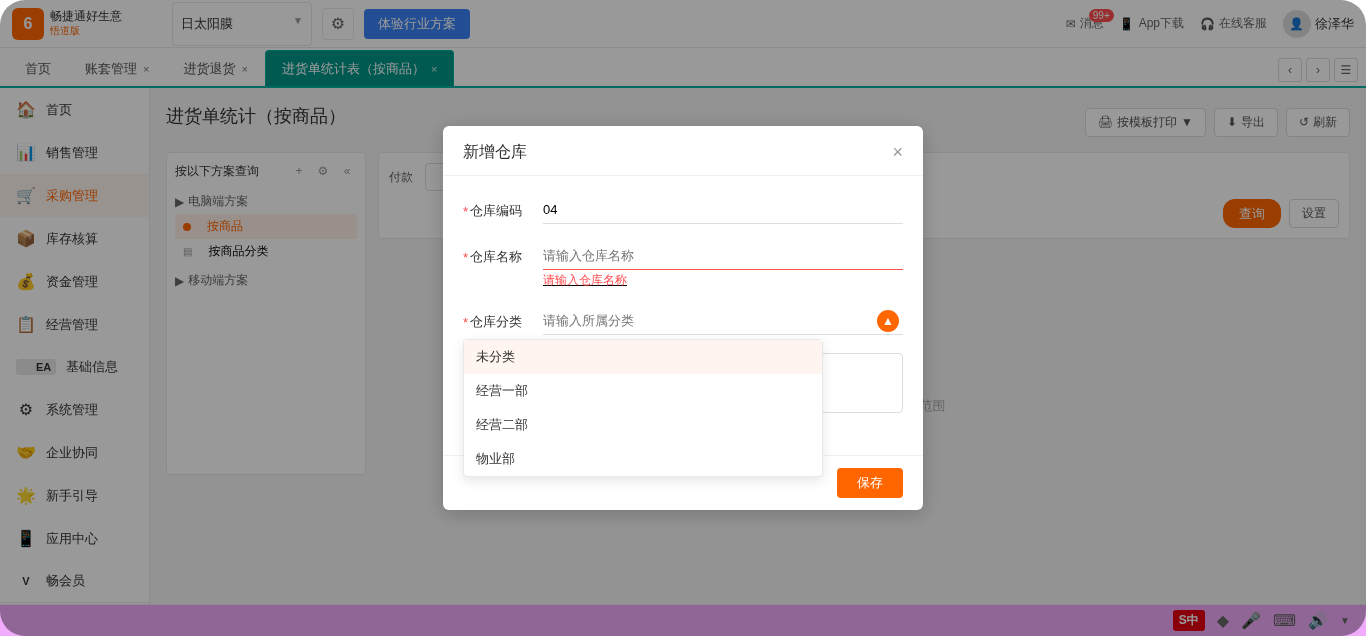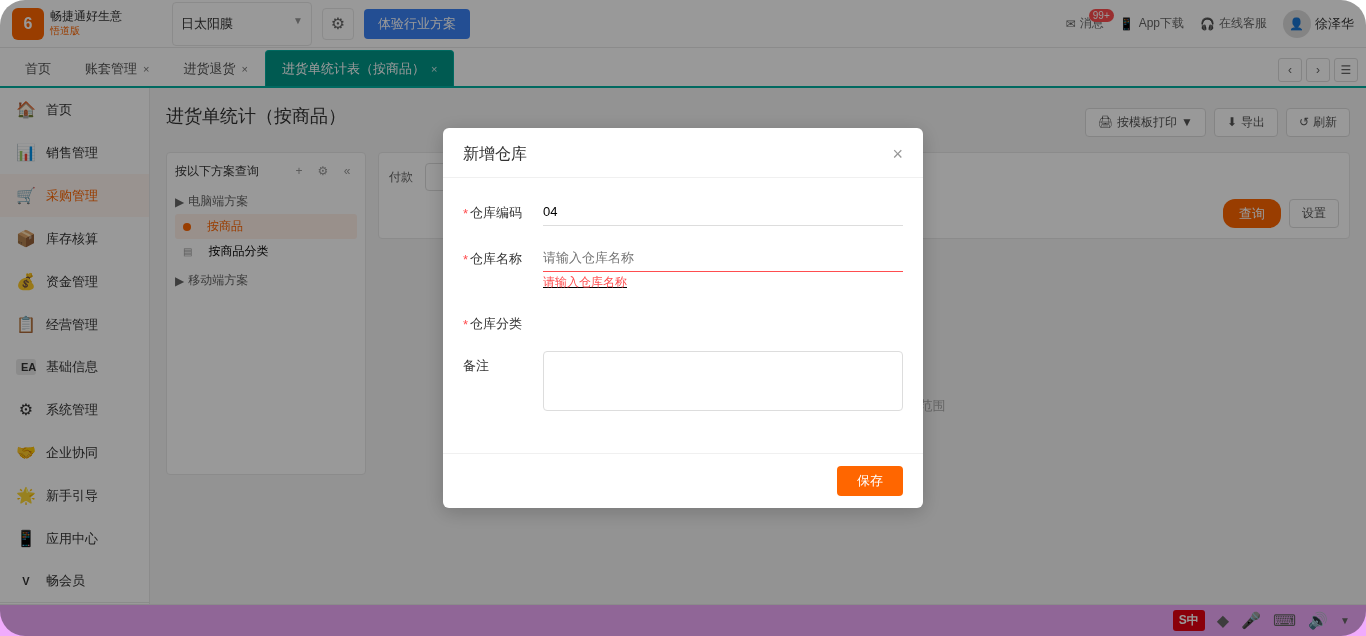--- a/index.html
+++ b/index.html
@@ -259,21 +259,21 @@
     </div>
     <div class="sidebar-item">
       <span class="sidebar-icon">💰</span>
       <span>资金管理</span>
     </div>
     <div class="sidebar-item">
       <span class="sidebar-icon">📋</span>
       <span>经营管理</span>
     </div>
     <div class="sidebar-item">
-      <span class="sidebar-icon" style="font-size:11px;font-weight:bold;background:#e8e8e8;border-radius:3px;padding:2px 5px;">EA</span>
+      <span class="sidebar-icon" style="font-size:11px;font-weight:bold;background:#e8e8e8;border-radius:3px;padding:2px 20px;">EA</span>
       <span>基础信息</span>
     </div>
     <div class="sidebar-item">
       <span class="sidebar-icon">⚙</span>
       <span>系统管理</span>
     </div>
     <div class="sidebar-item">
       <span class="sidebar-icon">🤝</span>
       <span>企业协同</span>
     </div>
@@ -399,20 +399,31 @@
           <input class="form-input error" placeholder="请输入仓库名称" style="">
           <div class="error-msg">请输入仓库名称</div>
         </div>
       </div>
 
       <div class="form-row">
         <div class="form-label">
           <span class="required">*</span>
           <span>仓库分类</span>
         </div>
+        <div class="form-control dropdown-wrapper">
+          <input class="dropdown-input" placeholder="请输入所属分类" style="">
+          <div class="dropdown-arrow">▲</div>
+          
+          <div class="dropdown-list">
+            <div class="dropdown-item highlighted">未分类</div>
+            <div class="dropdown-item">经营一部</div>
+            <div class="dropdown-item">经营二部</div>
+            <div class="dropdown-item">物业部</div>
+          </div>
+        </div>
       </div>
 
       <div class="form-row">
         <div class="form-label">备注</div>
         <div class="form-control">
           <textarea class="form-textarea" style=""></textarea>
         </div>
       </div>
     </div>
     <div class="modal-footer">

